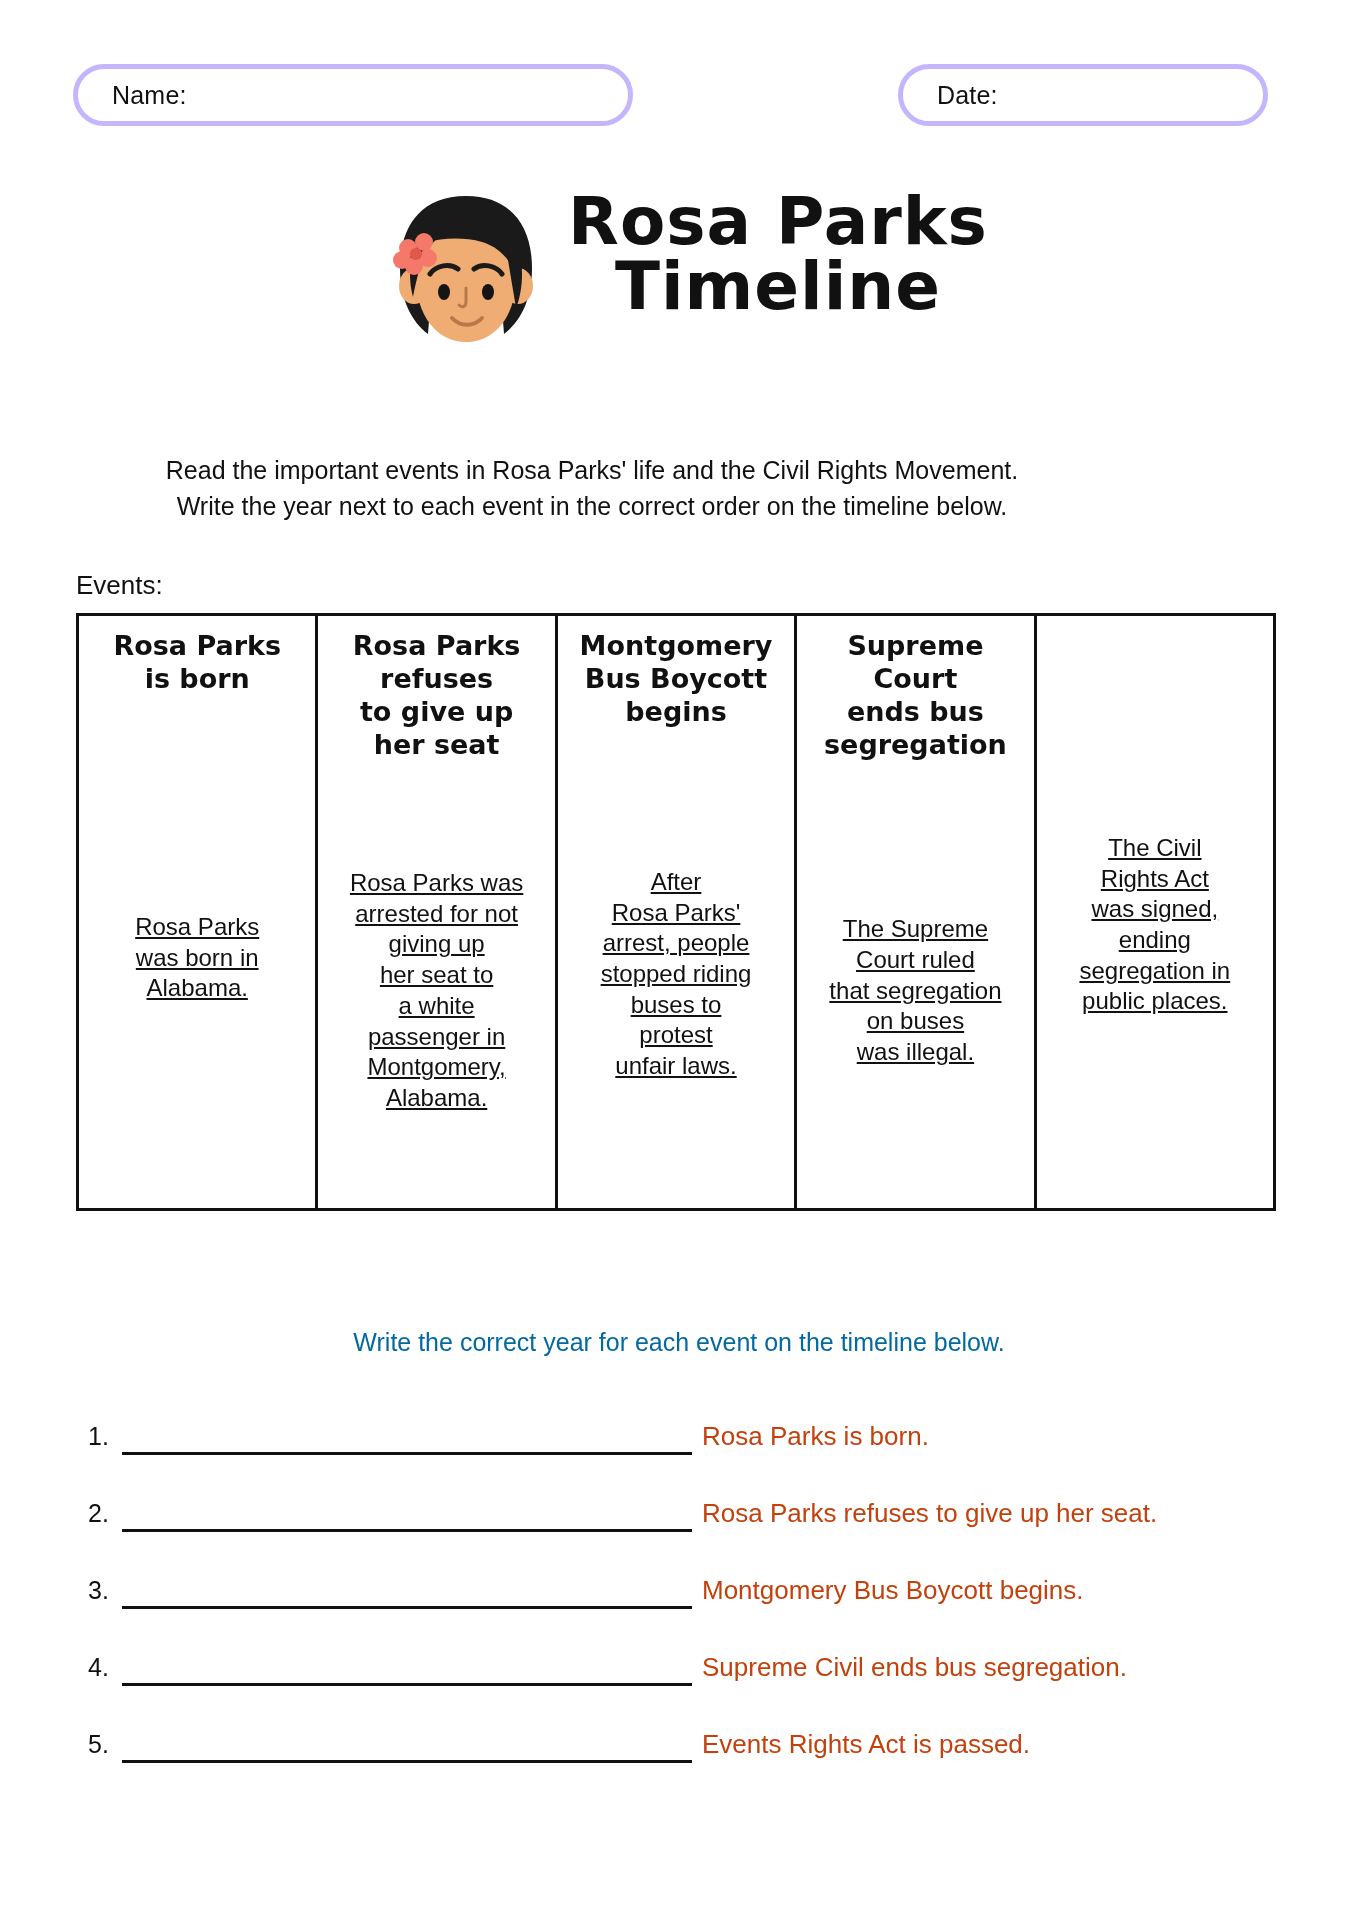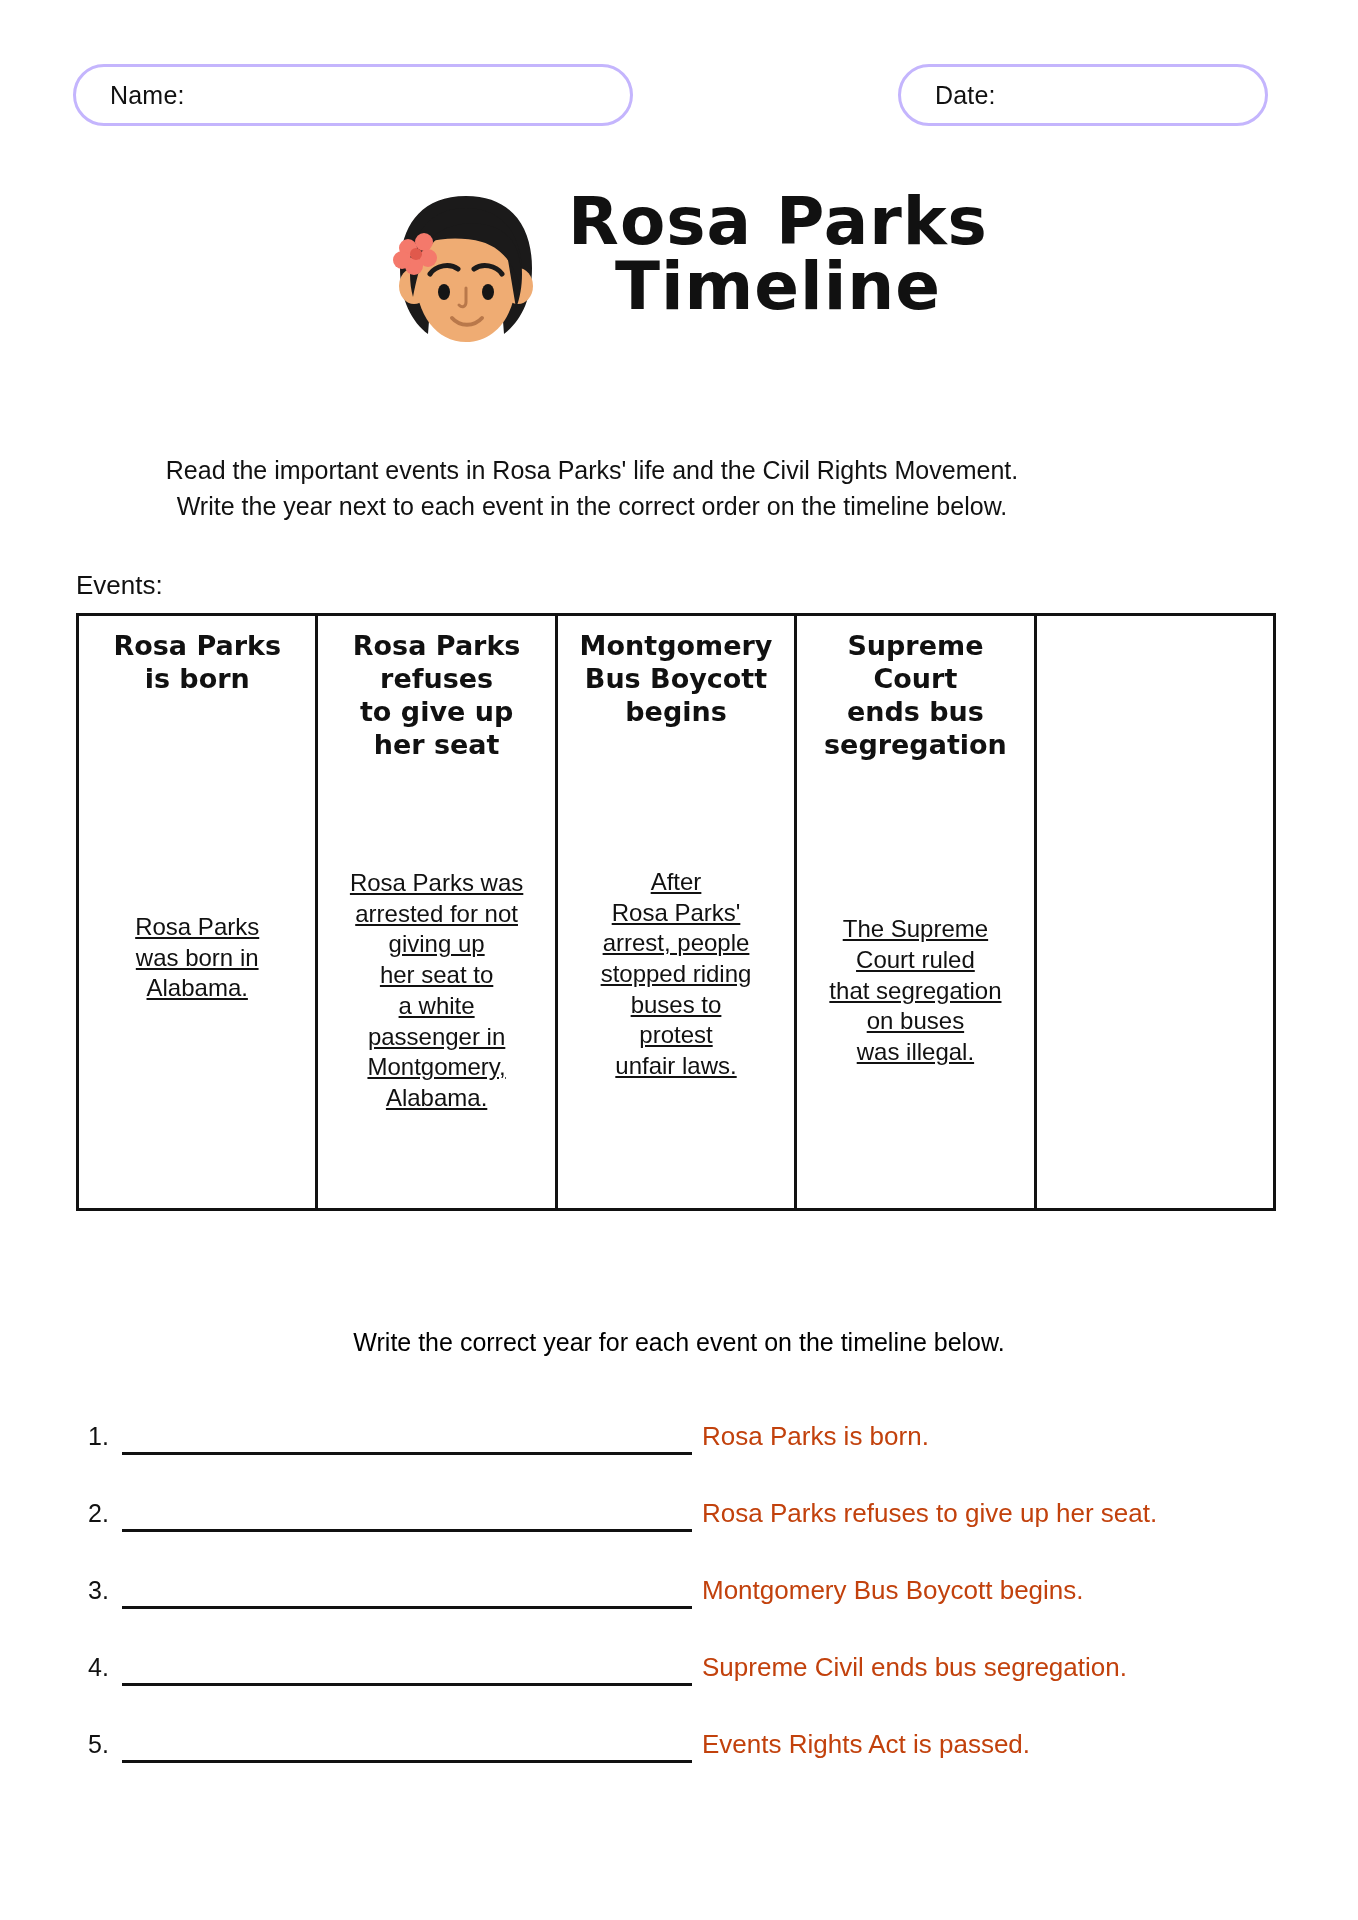--- a/index.html
+++ b/index.html
@@ -21,21 +21,21 @@
     position: absolute;
     top: 64px;
     left: 0;
     width: 1358px;
     height: 62px;
   }
   .pill {
     position: absolute;
     top: 0;
     height: 62px;
-    border: 3px solid #c4b5fd;
+    border: 5px solid #c4b5fd;
     border-radius: 34px;
     box-sizing: border-box;
     display: flex;
     align-items: center;
   }
   .pill-name { left: 73px; width: 560px; }
   .pill-date { left: 898px; width: 370px; }
   .pill-label {
     margin-left: 34px;
     font-size: 25px;
@@ -142,21 +142,21 @@
   }
 
   
   .timeline-prompt {
     position: absolute;
     top: 1328px;
     left: 0;
     width: 1358px;
     text-align: center;
     font-size: 25px;
-    color: #000000;
+    color: #0369a1;
   }
 
   
   .answers {
     position: absolute;
     top: 1398px;
     left: 0;
     width: 1358px;
   }
   .answer-row {
@@ -286,20 +286,26 @@
 Court
 ends bus
 segregation</div>
     <div class="ev-body">The Supreme
 Court ruled
 that segregation
 on buses
 was illegal.</div>
   </div>
   <div class="ev-col">
+    <div class="ev-body">The Civil
+Rights Act
+was signed,
+ending
+segregation in
+public places.</div>
   </div>
 </div>
 
 <div class="timeline-prompt">Write the correct year for each event on the timeline below.</div>
 
 <div class="answers">
   <div class="answer-row">
     <span class="ans-num">1.</span>
     <span class="ans-blank"></span>
     <span class="ans-text">Rosa Parks is born.</span>

